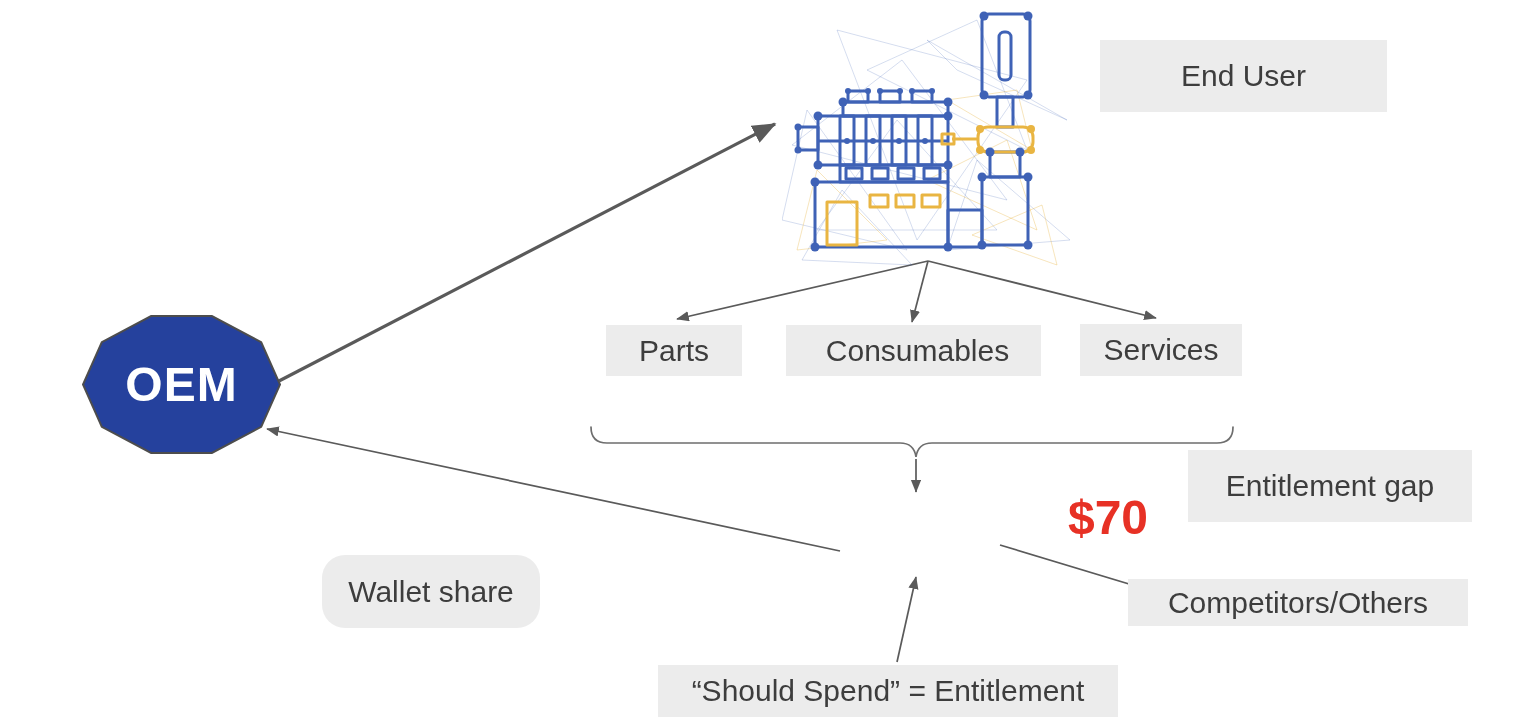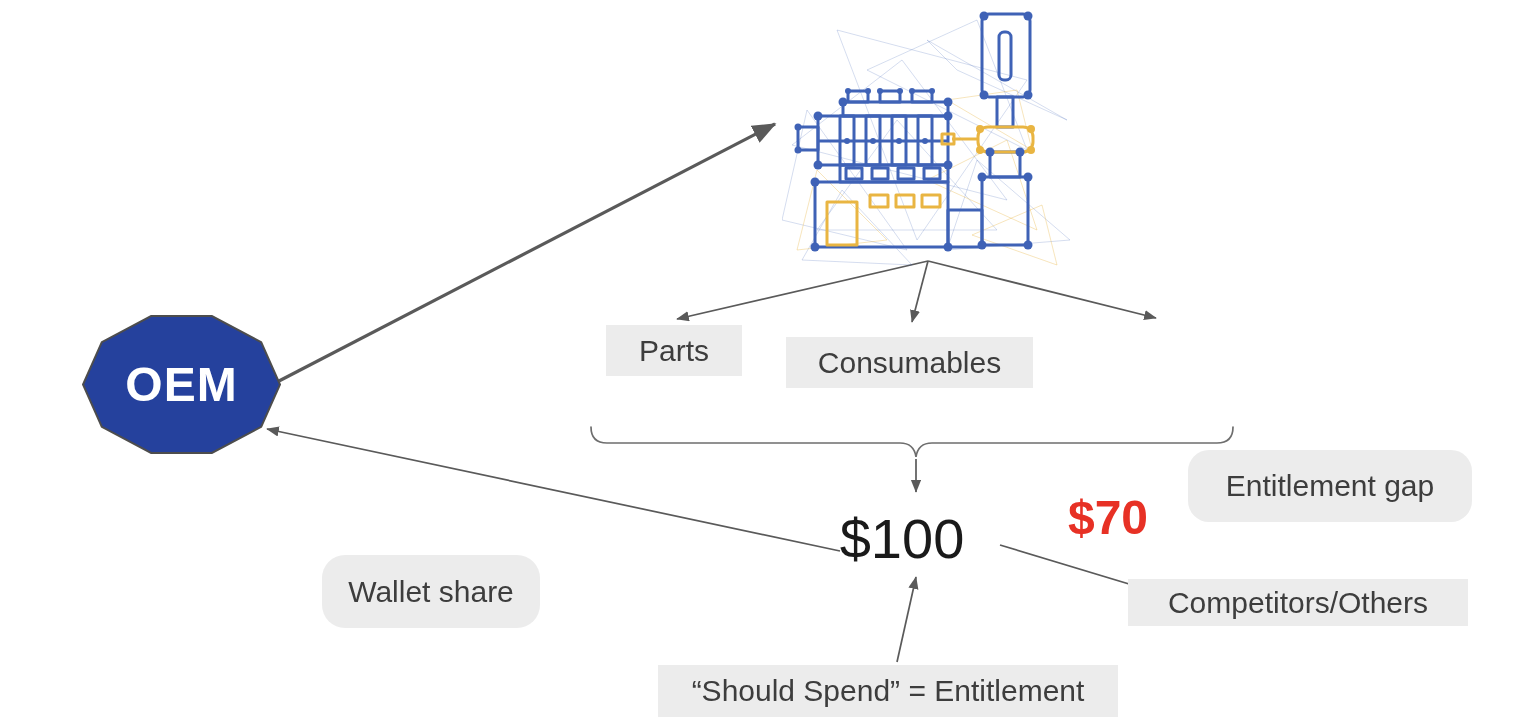--- a/index.html
+++ b/index.html
@@ -36,24 +36,24 @@
     text-align: center;
     font-weight: 700;
     line-height: 1.05;
   }
   #val-30  { left: 369px; top: 495px; width: 126px; font-size: 48px; color: var(--value30); }
   #val-70  { left: 1045px; top: 493px; width: 126px; font-size: 48px; color: var(--value70); }
   #val-100 { left: 832px;  top: 510px; width: 140px; font-size: 56px; font-weight: 400; color: var(--value100); }
 
   #box-end-user    { left: 1100px; top: 40px;  width: 287px; height: 72px; }
   #box-parts       { left: 606px;  top: 325px; width: 136px; height: 51px; }
-  #box-consumables { left: 786px;  top: 337px; width: 247px; height: 51px; }
+  #box-consumables { left: 786px;  top: 325px; width: 247px; height: 51px; padding-left: 8px; }
   #box-services    { left: 1080px; top: 324px; width: 162px; height: 52px; }
   #box-wallet      { left: 322px;  top: 555px; width: 218px; height: 73px; border-radius: 23px; }
-  #box-gap         { left: 1188px; top: 450px; width: 284px; height: 72px; border-radius: 21px; }
+  #box-gap         { left: 1188px; top: 450px; width: 284px; height: 72px; }
   #box-competitors { left: 1128px; top: 579px; width: 340px; height: 47px; }
   #box-should      { left: 658px;  top: 665px; width: 460px; height: 52px; }
 
   #oem-shape { position: absolute; left: 81px; top: 310px; width: 201px; height: 149px; }
   #oem-shape polygon { fill: var(--oem_fill); stroke: var(--oem_stroke); stroke-width: 2; }
   #oem-label {
     position: absolute; left: 81px; top: 310px; width: 201px; height: 149px;
     display: flex; align-items: center; justify-content: center;
     color: var(--oem_text); font-size: 48px; font-weight: 700; letter-spacing: 1px;
   }
@@ -176,35 +176,40 @@
       <circle class="nb" cx="117" cy="136" r="3"></circle>
       <circle class="nb" cx="143" cy="136" r="3"></circle>
     </g>
   </svg>
 
   <svg id="oem-shape" viewBox="-2 -2 201 149" aria-hidden="true">
     <polygon points="128.9,4 68.1,4 18.8,30.2 0,72.5 18.8,114.8 68.1,141 128.9,141 178.2,114.8 197,72.5 178.2,30.2"></polygon>
   </svg>
   <div id="oem-label">OEM</div>
 
+  <div class="gbox" id="box-end-user">
+    <span>End User</span>
+  </div>
   <div class="gbox" id="box-parts">
     <span>Parts</span>
   </div>
   <div class="gbox" id="box-consumables">
     <span>Consumables</span>
   </div>
+  <div class="gbox" id="box-services">
+    <span>Services</span>
+  </div>
   <div class="gbox" id="box-wallet">
     <span>Wallet share</span>
   </div>
   <div class="gbox" id="box-gap">
     <span>Entitlement gap</span>
   </div>
   <div class="gbox" id="box-competitors">
     <span>Competitors/Others</span>
   </div>
   <div class="gbox" id="box-should">
     <span>“Should Spend” = Entitlement</span>
   </div>
 
   <div class="val" id="val-70">$70</div>
-  <div class="val" id="val-100">$100</div>
 
 </div>
 
 </body></html>

